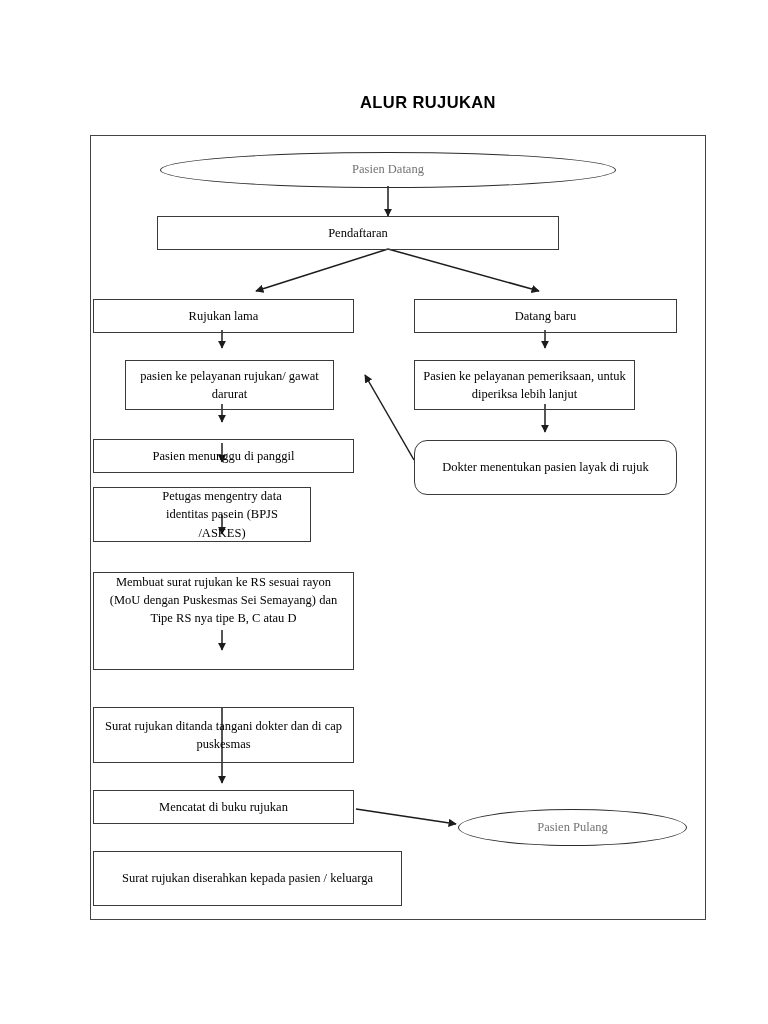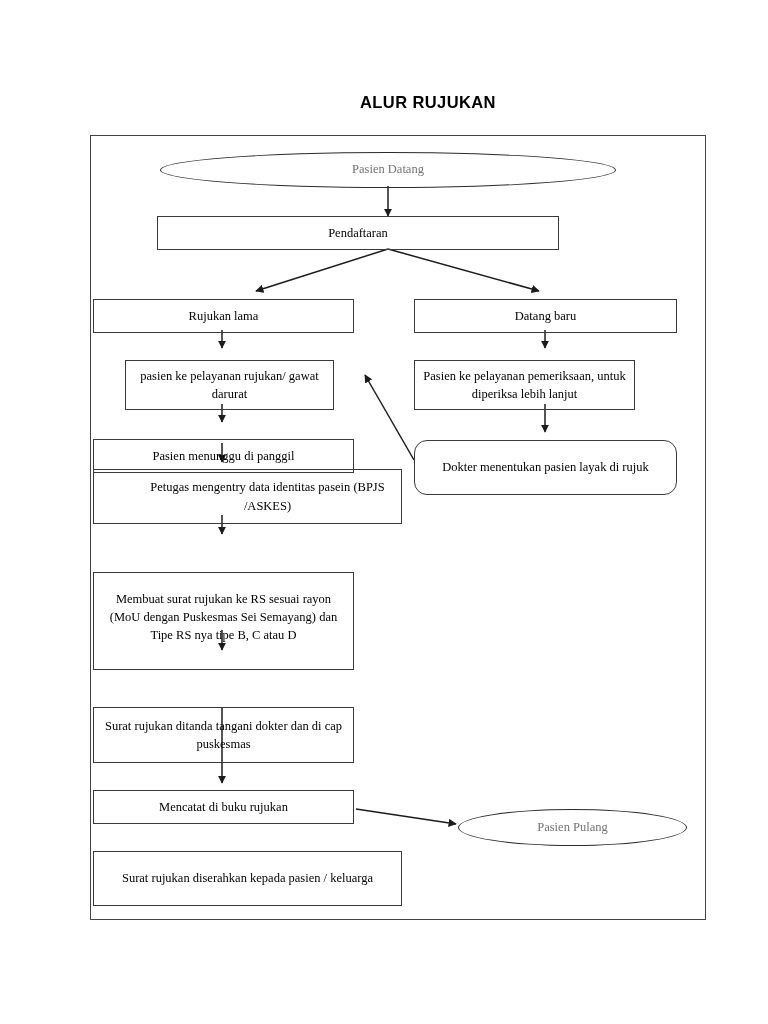--- a/index.html
+++ b/index.html
@@ -60,21 +60,21 @@
     justify-content: center;
     text-align: center;
     font-size: 12.5px;
     line-height: 1.45;
     padding: 2px 8px;
     color: #000;
   }
   .node span { display: block; width: 100%; }
 
   
-  .node.top-text { align-items: flex-start; padding-top: 17px; }
+  .node.top-text { align-items: flex-start; padding-top: 0; }
 
   
   .ellipse {
     position: absolute;
     box-sizing: border-box;
     border: 1.2px solid #2b2b2b;
     border-radius: 50%;
     display: flex;
     align-items: center;
     justify-content: center;
@@ -150,21 +150,21 @@
   </div>
 
   <div class="node" style="left:93px; top:360px; width:209px; height:50px;margin-left:32px;">
     <span>pasien ke pelayanan rujukan/ gawat darurat</span>
   </div>
 
   <div class="node" style="left:93px; top:439px; width:261px; height:34px;">
     <span>Pasien menunggu di panggil</span>
   </div>
 
-  <div class="node" style="left:93px; top:469px; width:309px; height:55px;padding-left:48px;">
+  <div class="node" style="left:93px; top:487px; width:218px; height:55px;padding-left:48px;">
     <span>Petugas mengentry data identitas pasein (BPJS /ASKES)</span>
   </div>
 
   <div class="node top-text" style="left:93px; top:572px; width:261px; height:98px;">
     <span>Membuat surat rujukan ke RS sesuai rayon (MoU dengan Puskesmas Sei Semayang) dan Tipe RS nya tipe B, C atau D</span>
   </div>
 
   <div class="node" style="left:93px; top:707px; width:261px; height:56px;">
     <span>Surat rujukan ditanda tangani dokter dan di cap puskesmas</span>
   </div>

